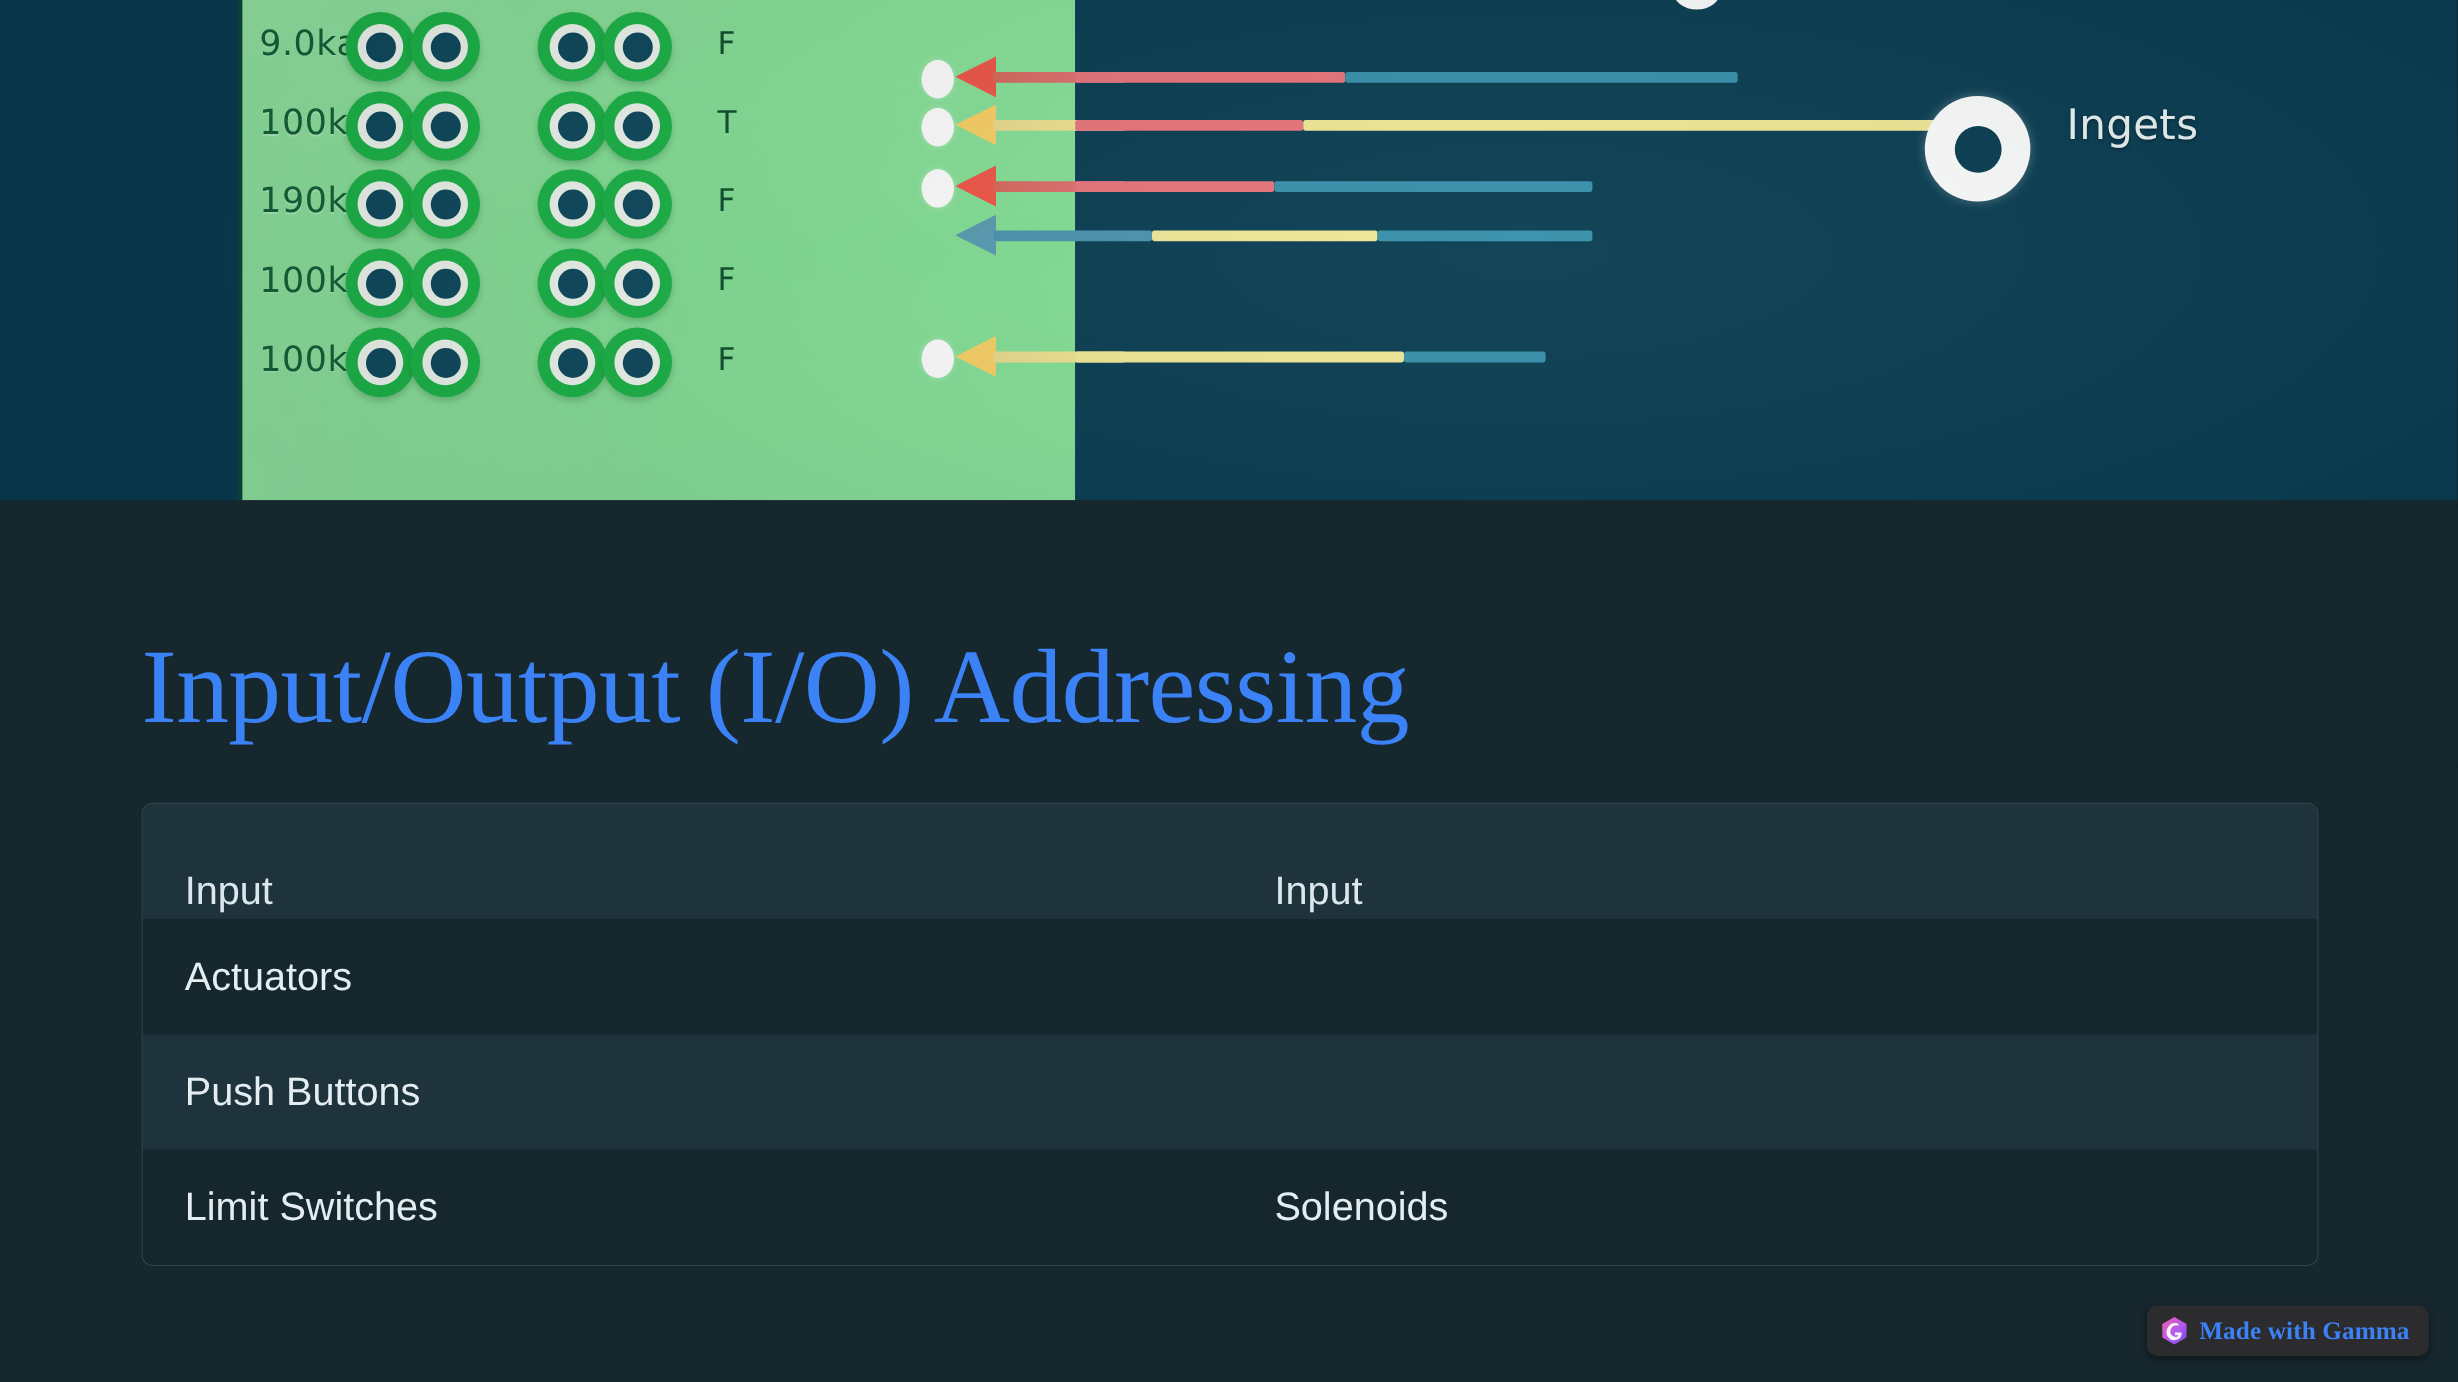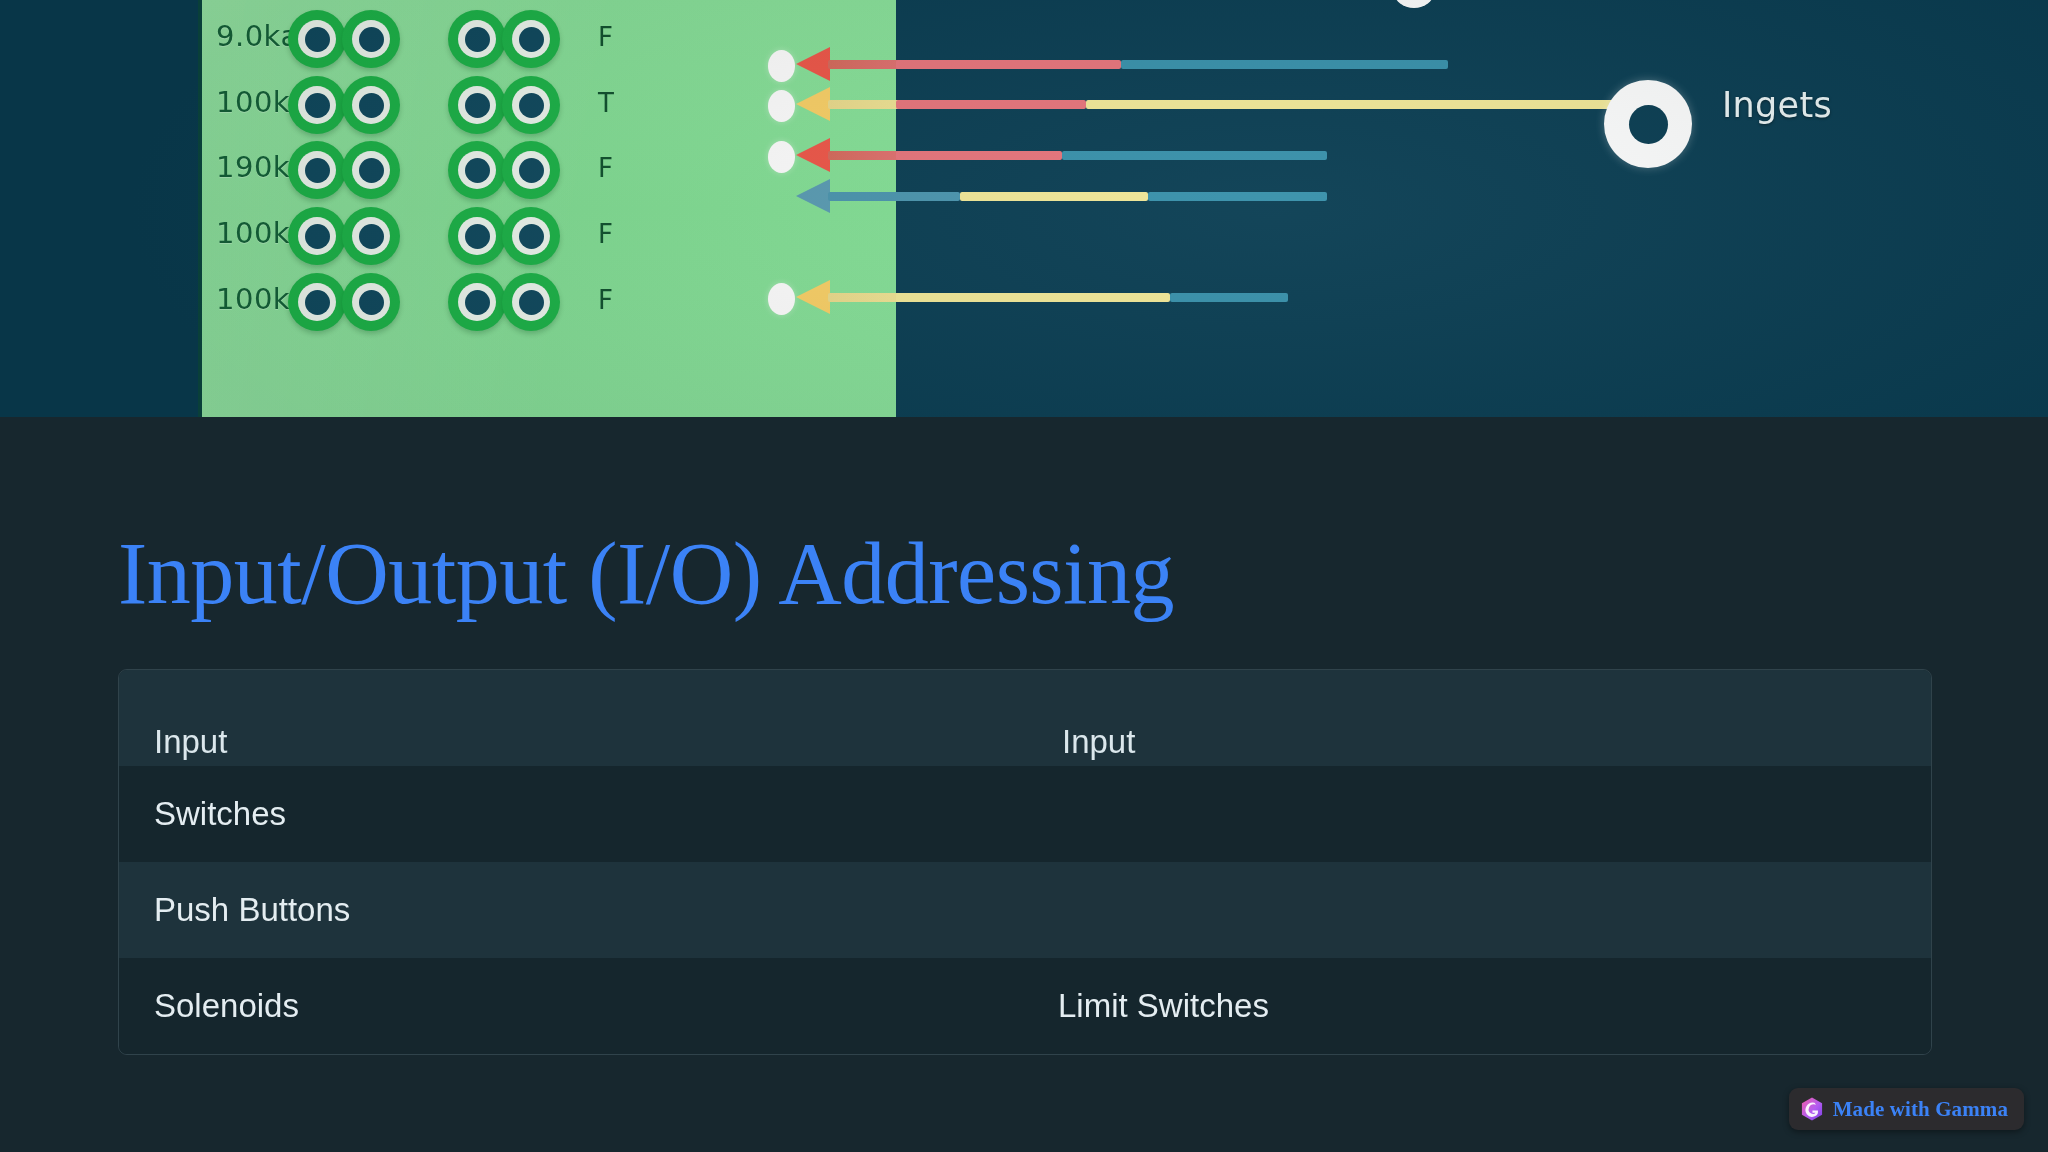--- a/index.html
+++ b/index.html
@@ -266,28 +266,28 @@
   <div class="slide">
 
     <div class="title">Input/Output (I/O) Addressing</div>
 
     <div class="table">
       <div class="trow head">
         <div class="tcell c0">Input</div>
         <div class="tcell c1">Input</div>
       </div>
       <div class="trow alt0">
-        <div class="tcell c1">Switches</div>
+        <div class="tcell c1">Actuators</div>
       </div>
       <div class="trow alt1">
         <div class="tcell c0">Push Buttons</div>
       </div>
       <div class="trow alt2">
+        <div class="tcell c0">Limit Switches</div>
         <div class="tcell c1">Solenoids</div>
-        <div class="tcell c0">Limit Switches</div>
       </div>
     </div>
 
     <div class="gamma">
       <svg class="glogo" viewBox="0 0 24 26">
         <defs>
           <linearGradient id="gg" x1="0" y1="0" x2="1" y2="1">
             <stop offset="0%" stop-color="#f05ea8"></stop>
             <stop offset="55%" stop-color="#b45cf0"></stop>
             <stop offset="100%" stop-color="#7b3fe4"></stop>

